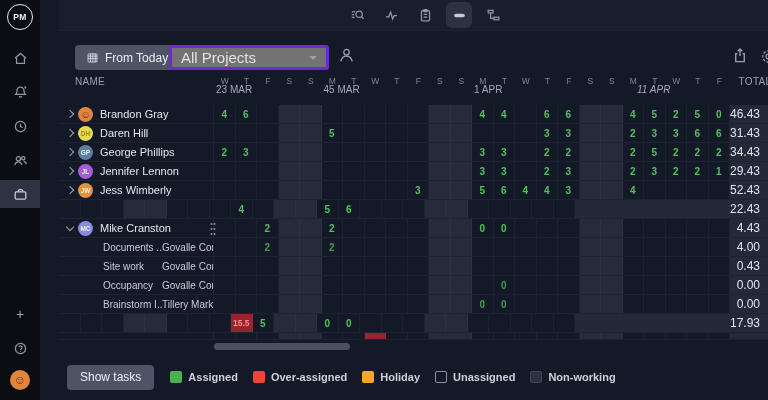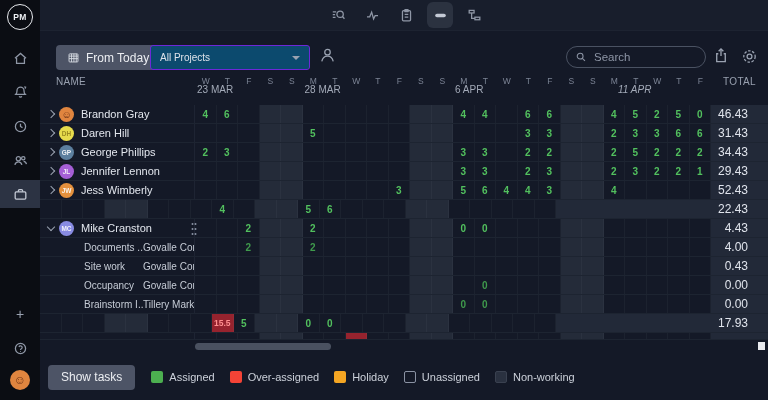--- a/index.html
+++ b/index.html
@@ -1,17 +1,17 @@
 <!DOCTYPE html>
 <html><head>
 <meta charset="utf-8">
 <style>
   html,body{margin:0;padding:0;background:#0c0e14;}
   .app{width:768px;height:400px;display:flex;overflow:hidden;position:relative;
-       font-family:"Liberation Sans",sans-serif;background:#141927;}
+       font-family:"Liberation Sans",sans-serif;background:#141927;gap:19px;}
   
   .sidebar{width:40px;background:#0b0d13;display:flex;flex-direction:column;align-items:center;flex:0 0 40px;}
   .logo{width:24px;height:24px;border:1.5px solid #e8eaee;border-radius:50%;color:#eef0f4;
         font-size:8.5px;font-weight:bold;letter-spacing:.4px;display:flex;align-items:center;justify-content:center;margin-top:4px;}
   .side-item{width:40px;height:28px;display:flex;align-items:center;justify-content:center;margin-top:6px;}
   .side-item.active{background:#2c3343;}
   .side-item svg{width:17px;height:17px;}
   .side-spacer{flex:1;}
   .plus-glyph{color:#9aa2b1;font-size:14px;}
   .avatar-user{width:20px;height:20px;border-radius:50%;background:#e0853f;display:flex;align-items:center;
@@ -21,22 +21,22 @@
   .appbar{height:30px;background:#181e2c;position:relative;flex:0 0 30px;border-bottom:1px solid #1d2331;}
   .nav-icons{position:absolute;left:285px;top:2px;display:flex;gap:8px;}
   .nav-slot{width:26px;height:26px;display:flex;align-items:center;justify-content:center;border-radius:6px;}
   .nav-slot.active{background:#2b3240;}
   .nav-slot svg{width:17px;height:17px;}
   
   .toolbar{height:52px;position:relative;flex:0 0 52px;}
   .btn{background:#4d5466;color:#eceef2;border:none;border-radius:4px;font-size:12px;
        font-family:"Liberation Sans",sans-serif;display:flex;align-items:center;gap:6px;cursor:pointer;}
   .from-today{position:absolute;left:16px;top:14px;height:25px;padding:0 11px;}
-  .select{position:absolute;left:110px;top:14px;width:160px;height:25px;background:#0c4a6e;border:1px solid #6d28d9;
-       border-radius:3px;color:#dfe3ea;font-size:10px;display:flex;align-items:center;padding:0 9px;box-sizing:border-box;justify-content:space-between;}
+  .select{position:absolute;left:110px;top:14px;width:160px;height:25px;background:#737373;border:3px solid #6d28d9;
+       border-radius:3px;color:#dfe3ea;font-size:15px;display:flex;align-items:center;padding:0 9px;box-sizing:border-box;justify-content:space-between;}
   .caret{width:0;height:0;border-left:4px solid transparent;border-right:4px solid transparent;border-top:4.5px solid #9aa2b1;}
   .person-ic{position:absolute;left:278px;top:15px;}
   .search{position:absolute;left:526px;top:15px;width:140px;height:22px;border:1px solid #4a5262;border-radius:11px;
        display:flex;align-items:center;padding:0 8px;box-sizing:border-box;gap:5px;}
   .search input{background:transparent;border:none;outline:none;color:#cdd2dc;font-size:11.5px;width:100px;
        font-family:"Liberation Sans",sans-serif;}
   .search input::placeholder{color:#8d95a5;}
   .tb-ic{position:absolute;top:16px;}
   
   .grid-header{height:22px;position:relative;flex:0 0 22px;}
@@ -69,21 +69,21 @@
   .partial{height:7px;overflow:hidden;display:flex;}
   .partial .cell{height:19px;}
   .partial .total-cell{background:#222938;}
   
   .scrollstrip{height:14px;position:relative;flex:0 0 14px;}
   .hthumb{position:absolute;left:155px;top:3px;width:136px;height:7px;border-radius:3.5px;background:#4a5160;}
   .corner{position:absolute;right:3px;top:2px;width:7px;height:8px;background:#e8eaee;}
   
   .footer{flex:1;display:flex;align-items:center;padding-left:8px;}
   .show-tasks{height:25px;padding:0 13px;}
-  .legend{display:flex;margin-left:16px;gap:15px;}
+  .legend{display:flex;margin-left:16px;gap:15px;font-weight:bold;}
   .legend-item{display:flex;align-items:center;gap:6px;}
   .swatch{width:12px;height:12px;border-radius:2px;box-sizing:border-box;}
   .legend-label{color:#ccd1da;font-size:11px;white-space:nowrap;}
   .drag-handle{position:absolute;left:151px;top:222px;color:#8a92a3;}
   svg{display:block;}
 </style>
 </head>
 <body>
 
 <div class="app">
@@ -190,47 +190,40 @@
       <div class="select">
         <span>All Projects</span>
         <span class="caret"></span>
       </div>
       <div class="person-ic">
         <svg viewBox="0 0 18 18" width="19" height="19" fill="none" stroke="#9aa2b1" stroke-width="1.2">
             <circle cx="9" cy="5.9" r="2.6"></circle>
             <path d="M3.6 14.6c.7-3.4 2.8-5 5.4-5s4.7 1.6 5.4 5"></path>
           </svg>
       </div>
-      <div class="search">
-        <svg viewBox="0 0 14 14" width="12" height="12" fill="none" stroke="#8d95a5" stroke-width="1.2">
-            <circle cx="6" cy="6" r="3.4"></circle>
-            <path d="M8.6 8.6l3 3"></path>
-          </svg>
-        <input placeholder="Search" style="">
-      </div>
       <div class="tb-ic" style="left:672px">
         <svg viewBox="0 0 16 16" width="18" height="18" fill="none" stroke="#9aa2b1" stroke-width="1.2">
             <path d="M5.6 6H4.2v7h7.6V6H10.4"></path>
             <path d="M8 1.8v6.2"></path>
             <path d="M5.9 3.8L8 1.7l2.1 2.1"></path>
           </svg>
       </div>
       <div class="tb-ic" style="left:700px">
         <svg viewBox="0 0 18 18" width="19" height="19" fill="none" stroke="#9aa2b1" stroke-width="1.2">
             <circle cx="9" cy="9" r="2.3"></circle>
             <circle cx="9" cy="9" r="5.4" stroke-dasharray="2.4 1.5"></circle>
           </svg>
       </div>
     </div>
 
     <div class="grid-header">
       <div id="date-labels">
           <span class="date-label" style="left: 157px;">23 MAR</span>
-          <span class="date-label" style="left: 264.5px;">28 MAR</span>
-          <span class="date-label" style="left: 415px;">6 APR</span>
+          <span class="date-label" style="left: 264.5px;">45 MAR</span>
+          <span class="date-label" style="left: 415px;">1 APR</span>
           <span class="date-label" style="left: 578px; font-style: italic;">11 APR</span>
         </div>
       <div class="letters-row" id="letters-row">
           <div class="hdr-name">NAME</div>
           <div class="day-letter">W</div>
           <div class="day-letter">T</div>
           <div class="day-letter">F</div>
           <div class="day-letter">S</div>
           <div class="day-letter">S</div>
           <div class="day-letter">M</div>

